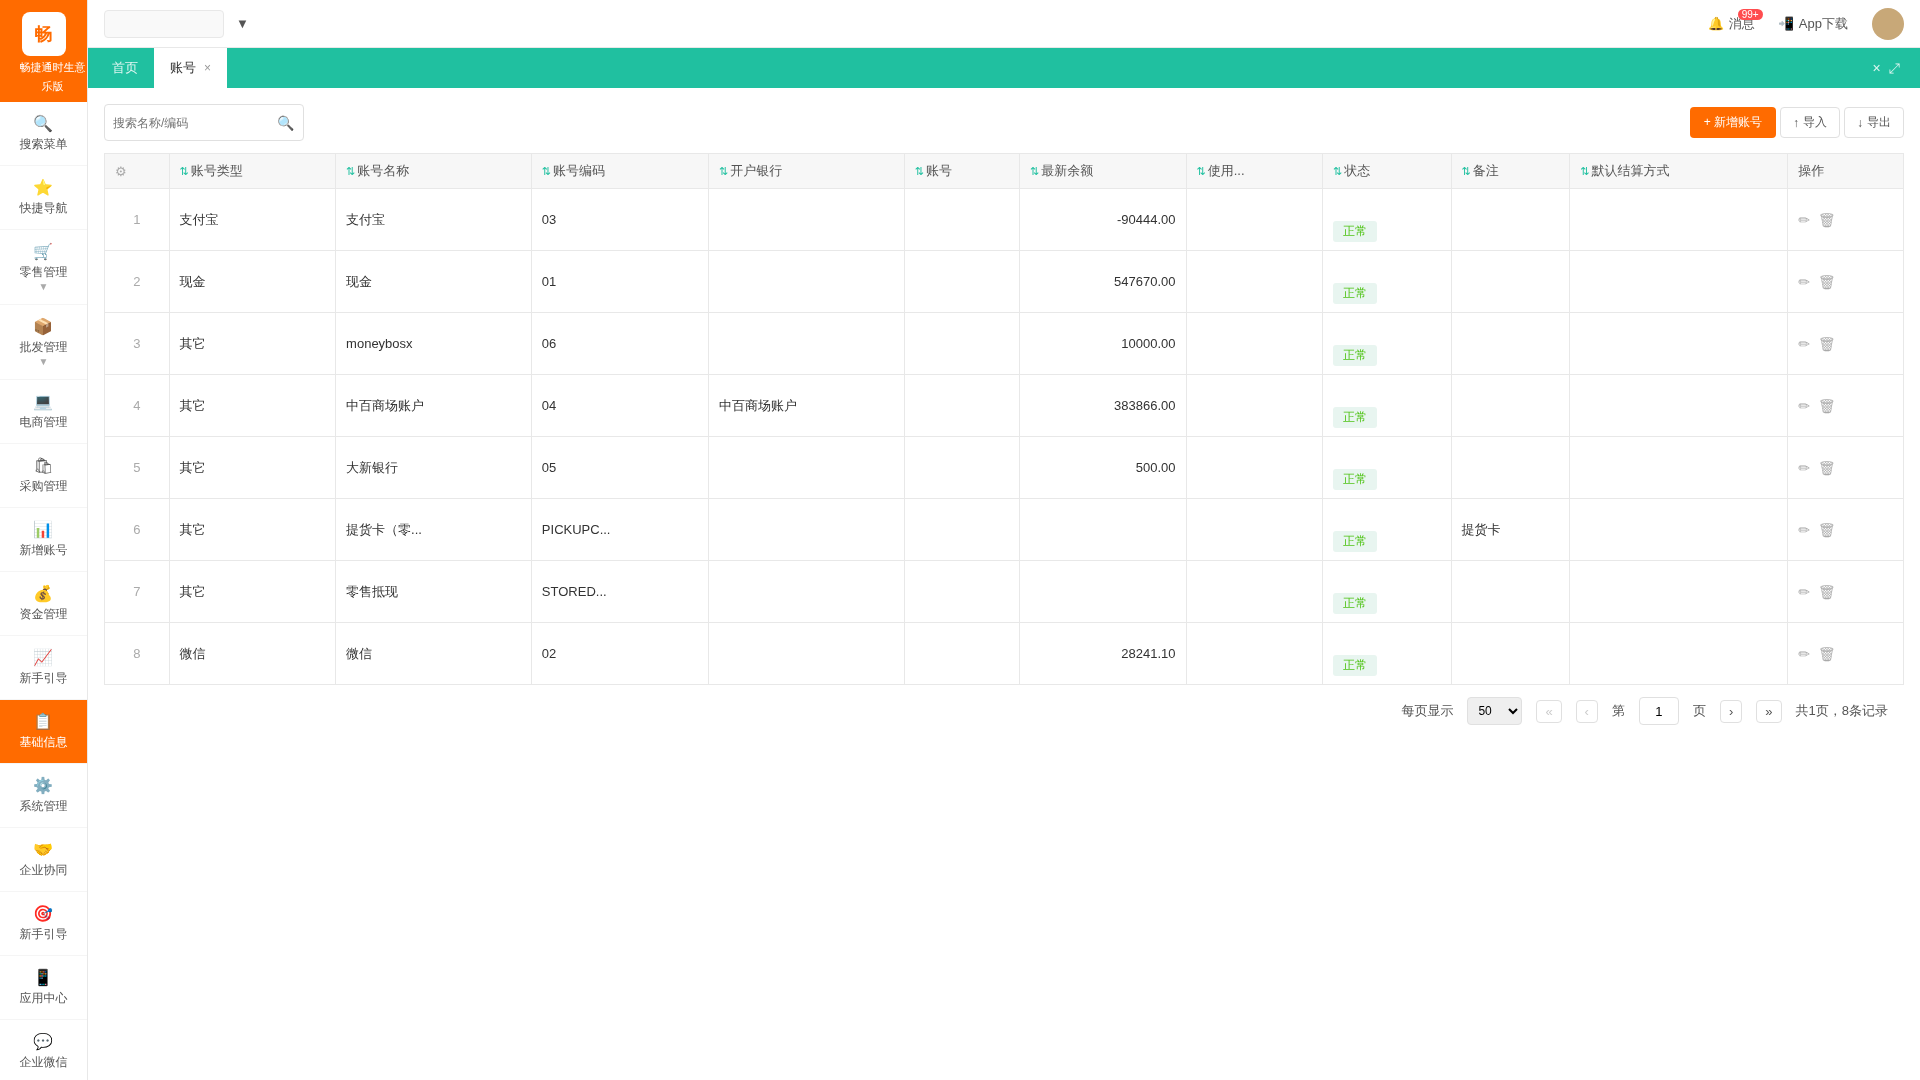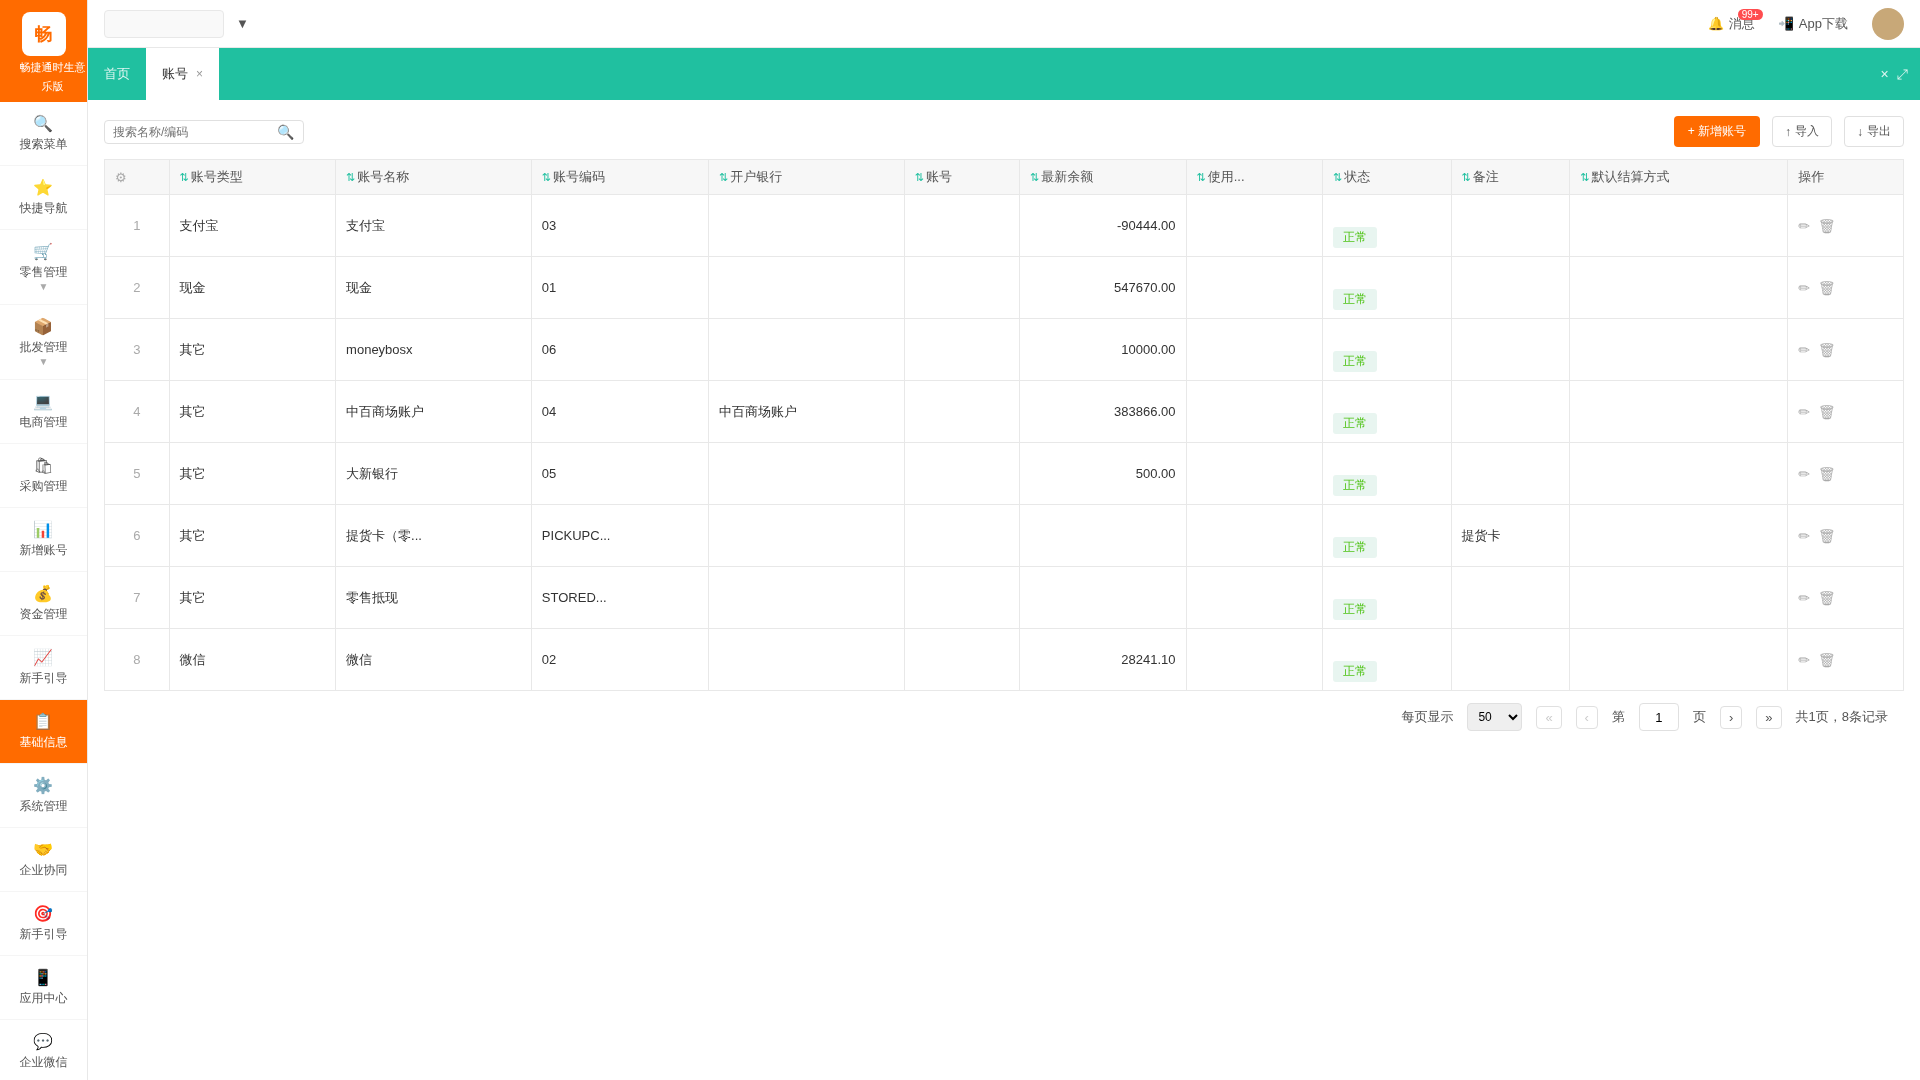--- a/index.html
+++ b/index.html
@@ -131,25 +131,25 @@
     .avatar-circle {
       width: 32px;
       height: 32px;
       border-radius: 50%;
       background: #d9d9d9;
       overflow: hidden;
     }
 
     
     .tab-bar {
-      height: 52px;
+      height: 40px;
       background: #20c0a0;
       display: flex;
       align-items: center;
-      padding: 0 0;
+      padding: 0 8px;
       flex-shrink: 0;
     }
     .tab-item {
       height: 100%;
       display: flex;
       align-items: center;
       padding: 0 16px;
       cursor: pointer;
       font-size: 13px;
       color: rgba(255,255,255,0.85);
@@ -194,34 +194,34 @@
       align-items: center;
       justify-content: space-between;
       margin-bottom: 12px;
     }
     .search-input-wrap {
       display: flex;
       align-items: center;
       border: 1px solid #e0e0e0;
       border-radius: 4px;
       padding: 4px 8px;
-      height: 24px;
+      height: 37px;
       width: 200px;
       background: #fff;
     }
     .search-input-wrap input {
       border: none;
       outline: none;
       font-size: 12px;
       color: #999;
       width: 170px;
       background: transparent;
     }
     .search-icon { color: #aaa; font-size: 14px; }
-    .toolbar-right { display: flex; gap: 12px; }
+    .toolbar-right { display: flex; gap: 4px; }
     .btn-primary {
       background: #ff6b00;
       color: #fff;
       border: none;
       border-radius: 4px;
       padding: 6px 14px;
       cursor: pointer;
       font-size: 12px;
       display: flex;
       align-items: center;

